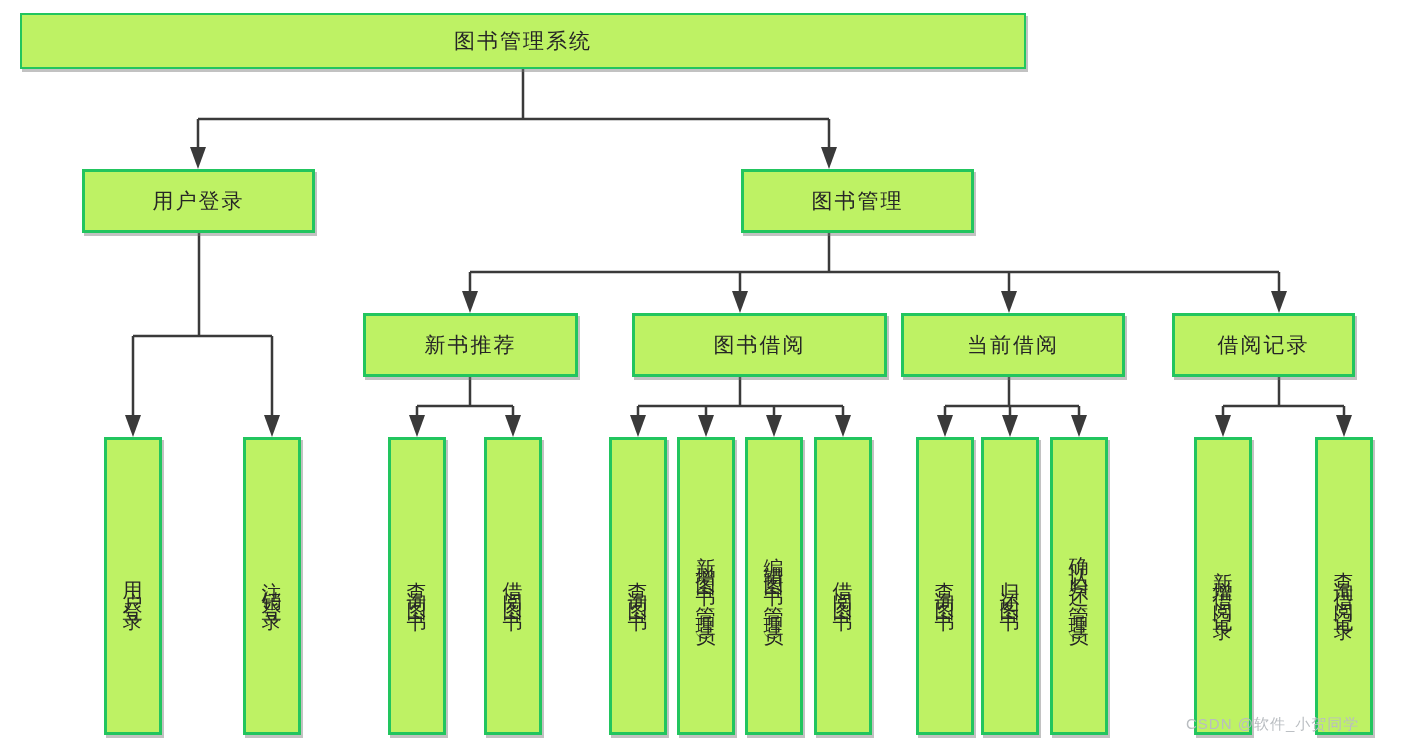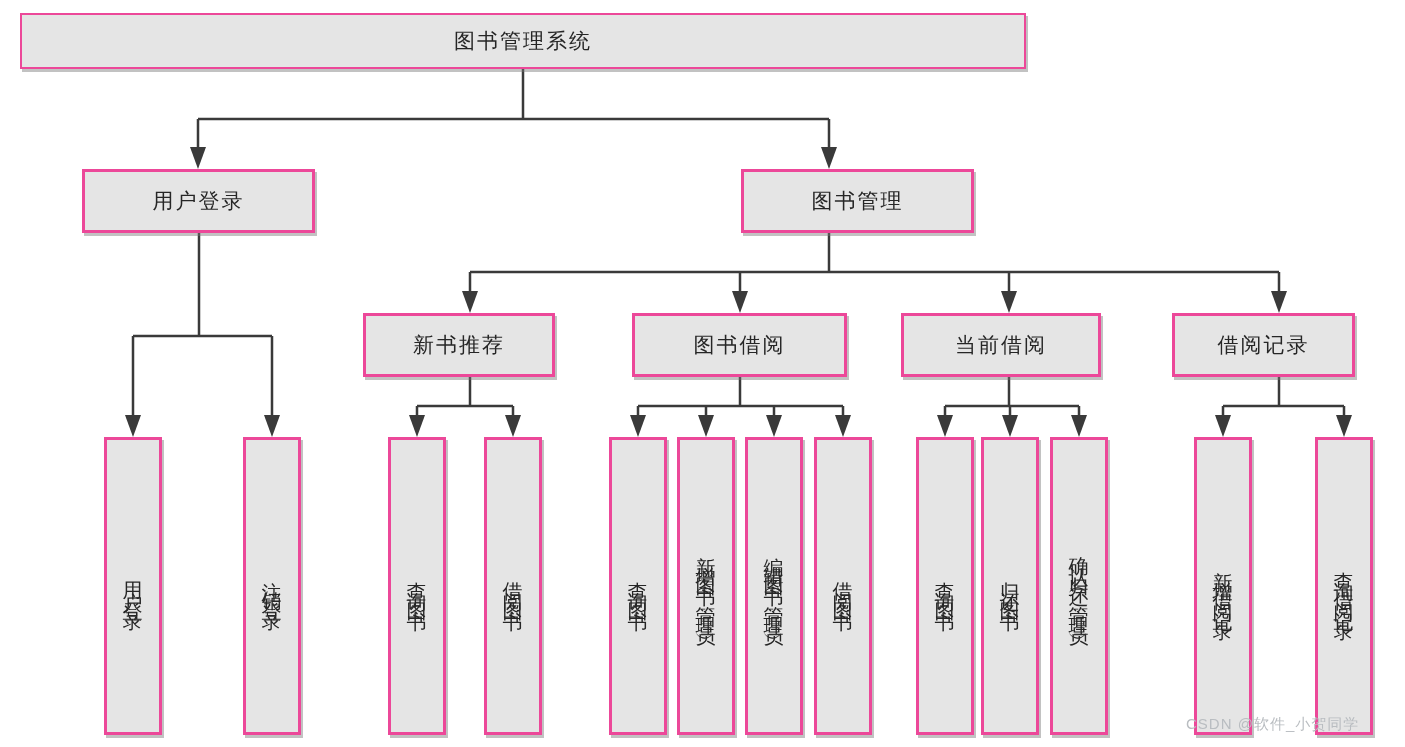--- a/index.html
+++ b/index.html
@@ -7,22 +7,22 @@
     position:relative;
     width:1405px;height:747px;
     background:#ffffff;
     font-family:"Liberation Sans", sans-serif;
     overflow:hidden;
   }
   #wires{position:absolute;left:0;top:0;z-index:1;}
   .node{
     position:absolute;
     box-sizing:border-box;
-    background:#e5e5e5;
-    border:3px solid #ec4899;
+    background:#bef264;
+    border:3px solid #22c55e;
     box-shadow:2px 3px 0 rgba(120,120,120,0.45);
     display:flex;align-items:center;justify-content:center;
     color:#262626;
     z-index:2;
   }
   .h-node{
     font-size:21px;
     letter-spacing:2px;
     white-space:nowrap;
   }
@@ -91,23 +91,23 @@
       <polygon points="1215,415 1231,415 1223,437"></polygon>
       <polygon points="1336,415 1352,415 1344,437"></polygon>
     </g>
   </svg>
 
   <div class="node h-node root-node" style="left:20px;top:13px;width:1006px;height:56px;">图书管理系统</div>
 
   <div class="node h-node" style="left:82px;top:169px;width:233px;height:64px;">用户登录</div>
   <div class="node h-node" style="left:713px;top:169px;width:233px;height:64px;margin-left:28px;">图书管理</div>
 
-  <div class="node h-node" style="left:363px;top:313px;width:192px;height:64px;">新书推荐</div>
-  <div class="node h-node" style="left:632px;top:313px;width:215px;height:64px;">图书借阅</div>
-  <div class="node h-node" style="left:901px;top:313px;width:200px;height:64px;">当前借阅</div>
+  <div class="node h-node" style="left:363px;top:313px;width:215px;height:64px;">新书推荐</div>
+  <div class="node h-node" style="left:632px;top:313px;width:255px;height:64px;">图书借阅</div>
+  <div class="node h-node" style="left:901px;top:313px;width:224px;height:64px;">当前借阅</div>
   <div class="node h-node" style="left:1172px;top:313px;width:183px;height:64px;">借阅记录</div>
 
   <div class="node leaf" style="left:104px;">
     <span>用户登录</span>
     </div>
   <div class="node leaf" style="left:243px;">
     <span>注销登录</span>
     </div>
 
   <div class="node leaf" style="left:388px;">

